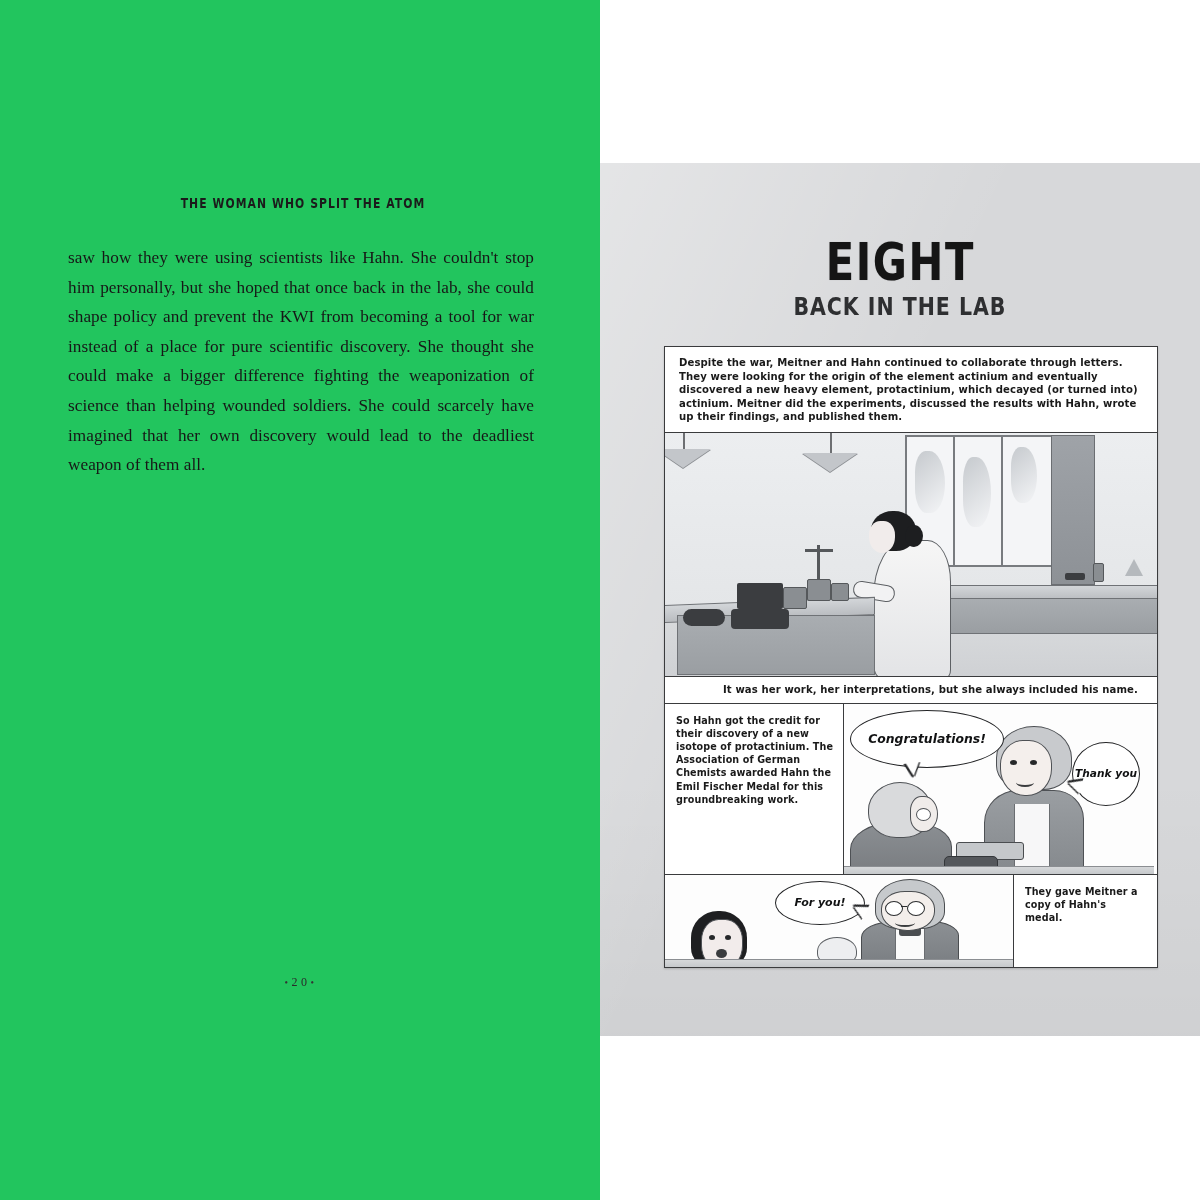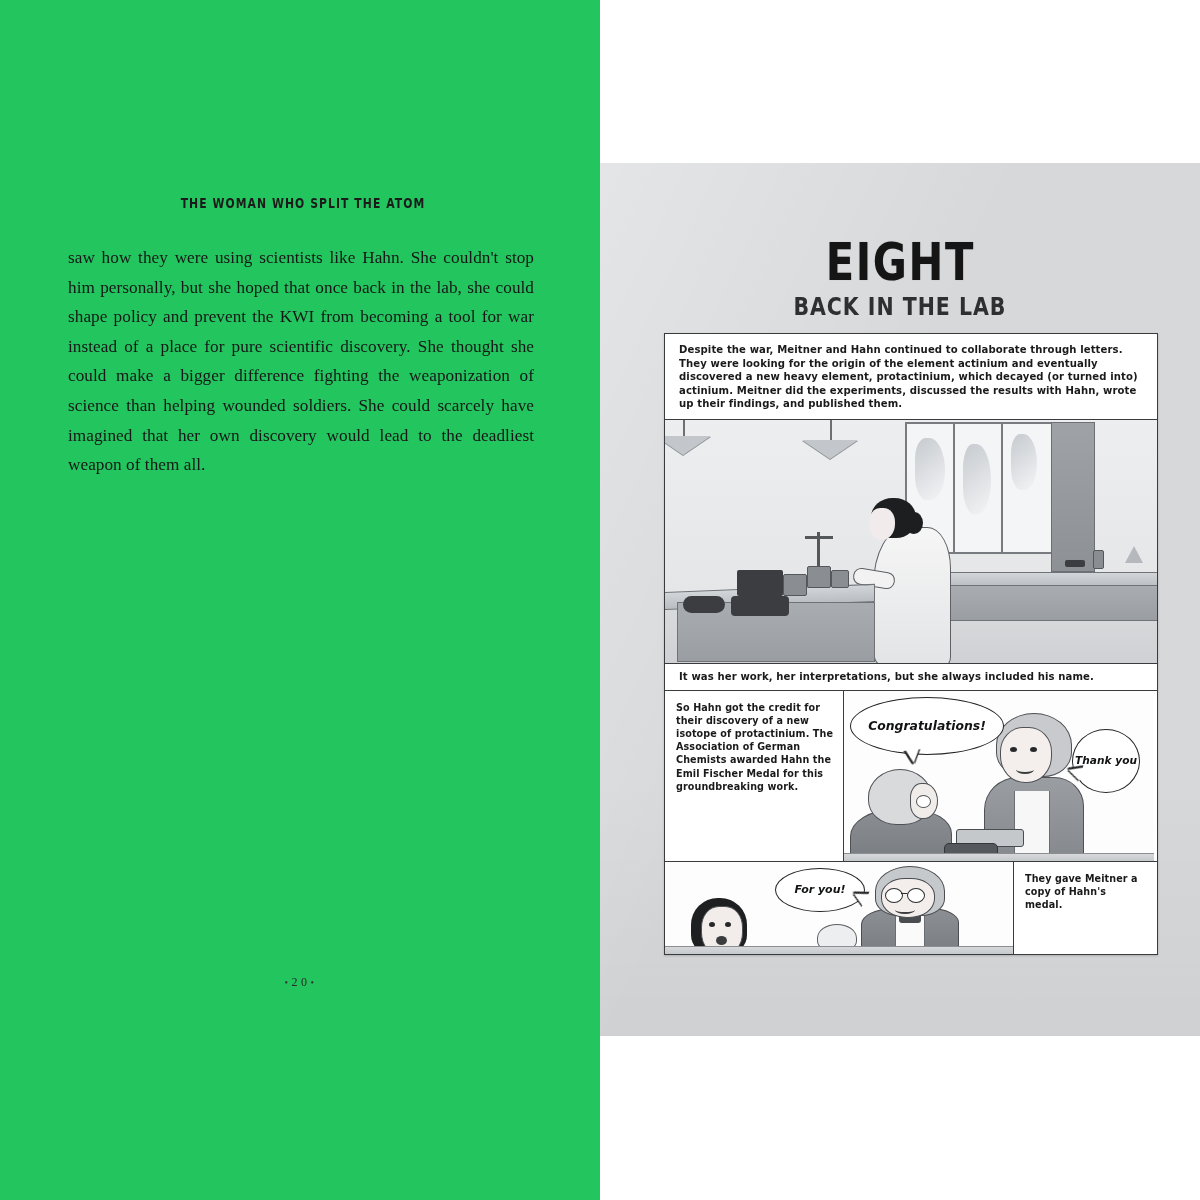--- a/index.html
+++ b/index.html
@@ -108,21 +108,21 @@
     color: #2e2f31;
     line-height: 30px;
     margin-top: 3px;
     transform: scaleX(0.82);
     display: inline-block;
   }
 
   
   #comic {
     position: absolute;
-    left: 64px; top: 170px;
+    left: 64px; top: 183px;
     width: 492px;
     border: 1.6px solid #3a3b3d;
     background: #ffffff;
     box-shadow: 0 1px 2px rgba(0,0,0,0.18);
   }
   .panel-row { display: flex; border-bottom: 1.6px solid #3a3b3d; }
   .panel-row:last-child { border-bottom: none; }
   .panel { position: relative; overflow: hidden; background: #ffffff; }
   .panel + .panel { border-left: 1.6px solid #3a3b3d; }
 
@@ -357,21 +357,21 @@
             <div class="apparatus-dark" style="left:72px; top:150px; width:46px; height:26px;"></div>
             <div class="apparatus-mid" style="left:118px; top:154px; width:22px; height:20px;"></div>
             <div class="apparatus-dark" style="left:66px; top:176px; width:58px; height:20px; border-radius:4px;"></div>
             <div class="apparatus-dark" style="left:18px; top:176px; width:42px; height:17px; border-radius:9px;"></div>
             <div class="apparatus-mid" style="left:166px; top:150px; width:16px; height:16px;"></div>
           </div>
         </div>
       </div>
 
       <div class="panel-row">
-        <div class="panel" style="width:100%;">
+        <div class="panel" style="width:100%;padding-left:44px;">
           <div class="caption caption-strip">It was her work, her interpretations, but she always included his name.</div>
         </div>
       </div>
 
       <div class="panel-row" style="height:170px;">
 
         <div class="panel" style="width:178px;">
           <div class="caption sidebar-caption">So Hahn got the credit for their discovery of a new isotope of protactinium. The Association of German Chemists awarded Hahn the Emil Fischer Medal for this groundbreaking work.</div>
         </div>
 

